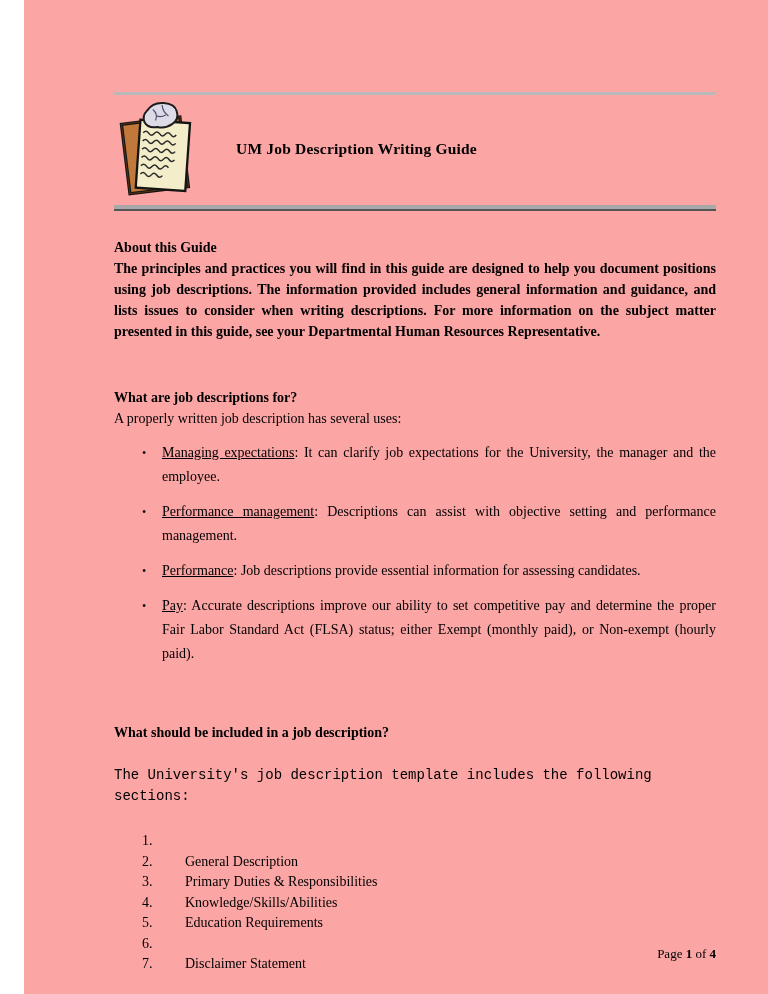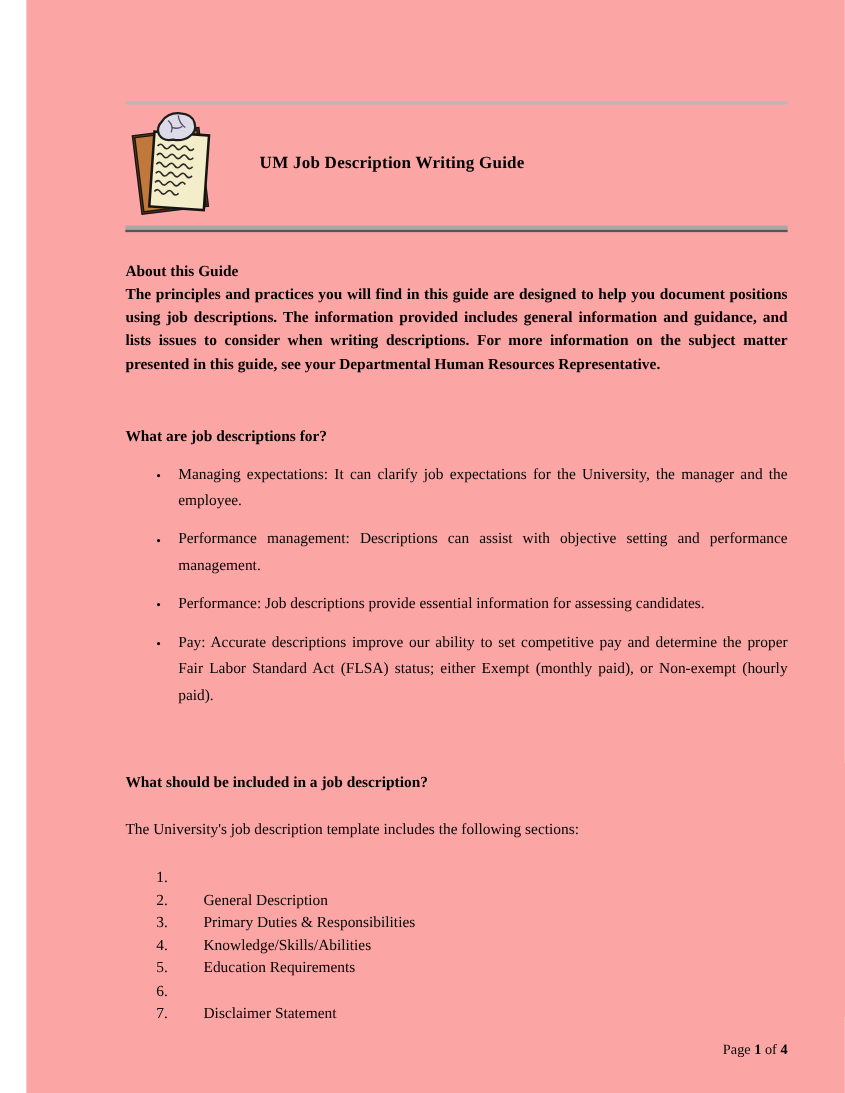--- a/index.html
+++ b/index.html
@@ -73,23 +73,23 @@
     width: 20px;
     margin-left: 28px;
     font-size: 12px;
     line-height: 24px;
   }
   .bullet-body {
     flex: 1 1 auto;
     text-align: justify;
     line-height: 24px;
   }
-  .uline { }
+  .uline { text-decoration: underline; }
   .sec-included { margin-top: 56px; }
-  .included-intro { margin-top: 22px; }
+  .included-intro { margin-top: 22px; font-family: Liberation Mono, monospace; }
   .numbered-list { margin-top: 24px; }
   .num-row {
     display: flex;
     line-height: 20.5px;
   }
   .num-cell {
     flex: 0 0 auto;
     width: 43px;
     margin-left: 28px;
   }
@@ -137,20 +137,21 @@
 
     <div class="rule-bottom"></div>
 
     <div class="sec-about body-text">
       <div class="heading">About this Guide</div>
       <p class="para-justified">The principles and practices you will find in this guide are designed to help you document positions using job descriptions. The information provided includes general information and guidance, and lists issues to consider when writing descriptions.  For more information on the subject matter presented in this guide, see your Departmental Human Resources Representative.</p>
     </div>
 
     <div class="sec-uses body-text">
       <div class="heading">What are job descriptions for?</div>
+      <div>A properly written job description has several uses:</div>
 
       <div class="bullet-list">
 
         <div class="bullet-item">
           <span class="bullet-marker">•</span>
           <span class="bullet-body"><span class="uline">Managing expectations</span><span>: It can clarify job expectations for the University, the manager and the employee.</span></span>
         </div>
 
         <div class="bullet-item">
           <span class="bullet-marker">•</span>

